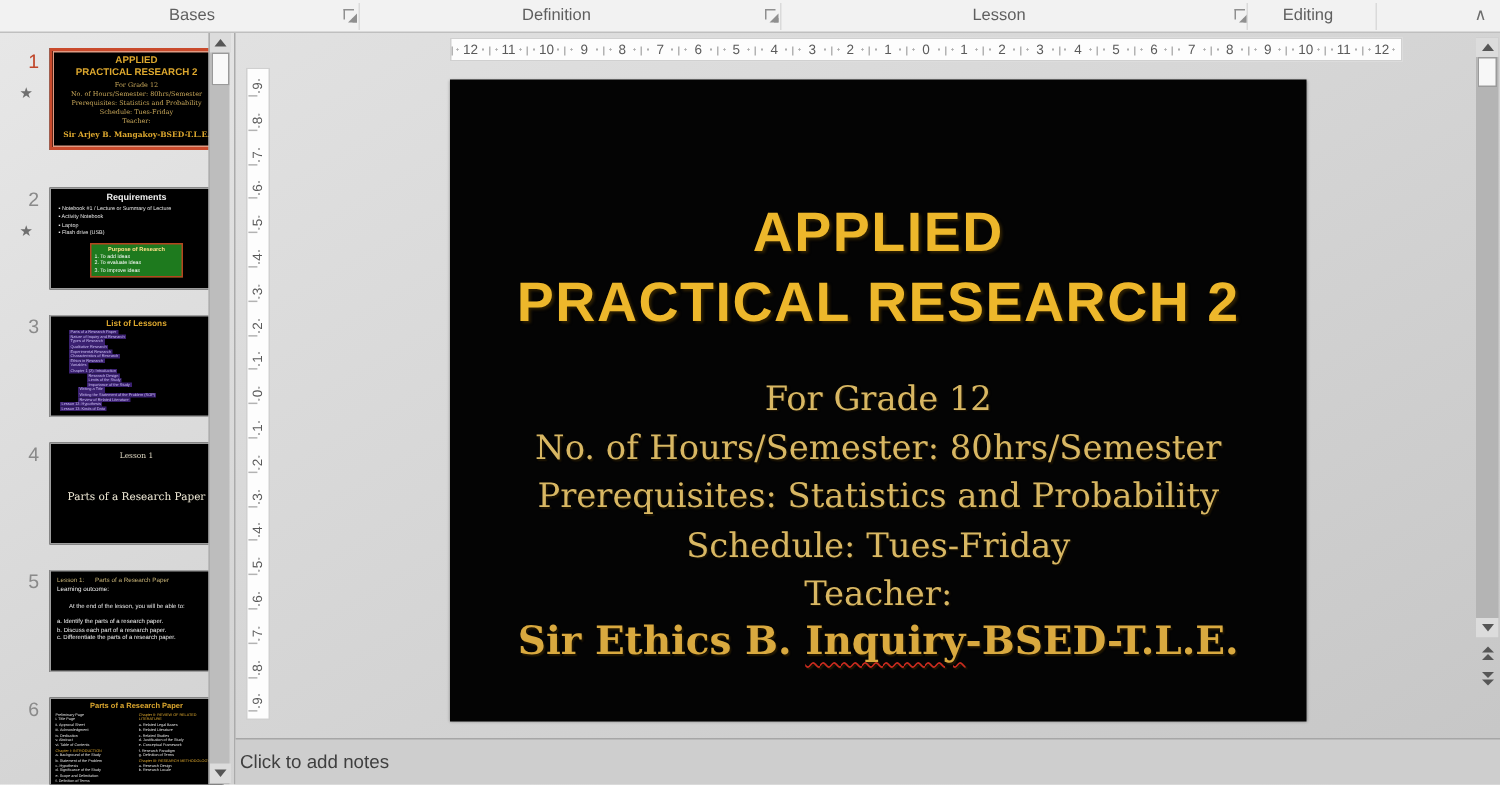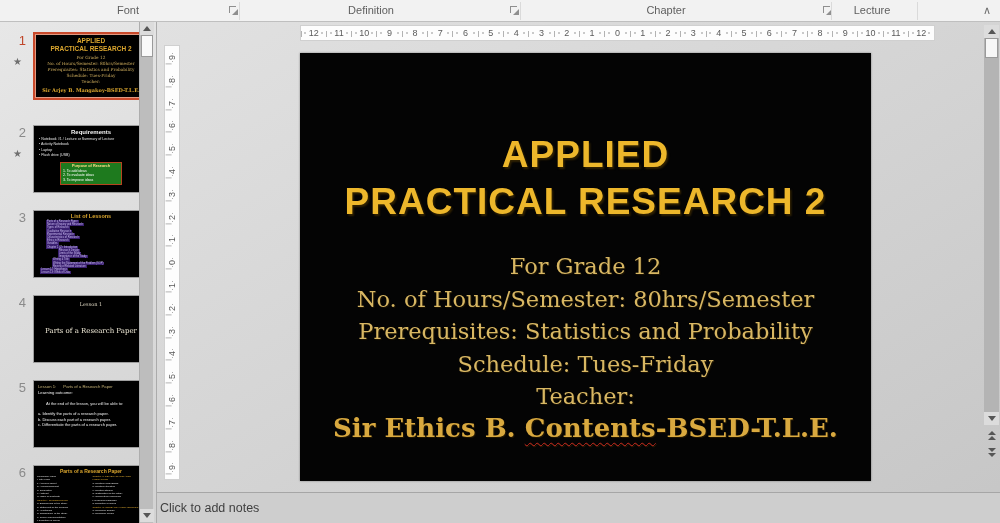--- a/index.html
+++ b/index.html
@@ -134,24 +134,24 @@
 
   
   .notes-pane { position:absolute; left:157px; top:492px; width:843px; height:44px;
     background:#cecece; border-top:1px solid #a6a6a6; }
   .notes-text { padding:8px 0 0 3px; font-size:12.5px; color:#3f3f3f; }
 </style>
 </head>
 <body>
 
 <div class="ribbon">
-  <span class="rgroup-label" style="left:128px">Font</span>
+  <span class="rgroup-label" style="left:128px">Bases</span>
   <span class="rgroup-label" style="left:371px">Definition</span>
-  <span class="rgroup-label" style="left:666px">Chapter</span>
-  <span class="rgroup-label" style="left:872px">Lecture</span>
+  <span class="rgroup-label" style="left:666px">Lesson</span>
+  <span class="rgroup-label" style="left:872px">Editing</span>
   <span class="launcher" style="left:229px"></span>
   <span class="launcher" style="left:510px"></span>
   <span class="launcher" style="left:823px"></span>
   <span class="rsep" style="left:239px"></span>
   <span class="rsep" style="left:520px"></span>
   <span class="rsep" style="left:831px"></span>
   <span class="rsep" style="left:917px"></span>
   <span class="collapse-btn">∧</span>
 </div>
 
@@ -343,21 +343,21 @@
     <div>PRACTICAL RESEARCH 2</div>
   </div>
   <div class="slide-body">
       <div>For Grade 12</div>
       <div>No. of Hours/Semester: 80hrs/Semester</div>
       <div>Prerequisites: Statistics and Probability</div>
       <div>Schedule: Tues-Friday</div>
       <div>Teacher:</div>
     </div>
   <div class="teacher-line">
-    <span>Sir Ethics B. </span><span class="squiggle">Contents</span><span>-BSED-T.L.E.</span>
+    <span>Sir Ethics B. </span><span class="squiggle">Inquiry</span><span>-BSED-T.L.E.</span>
   </div>
 </div>
 
 <div class="rscroll">
   <div class="scroll-btn rscroll-up">
       <span class="tri-up"></span>
     </div>
   <div class="rscroll-thumb"></div>
   <div class="scroll-btn rscroll-down">
       <span class="tri-down"></span>

